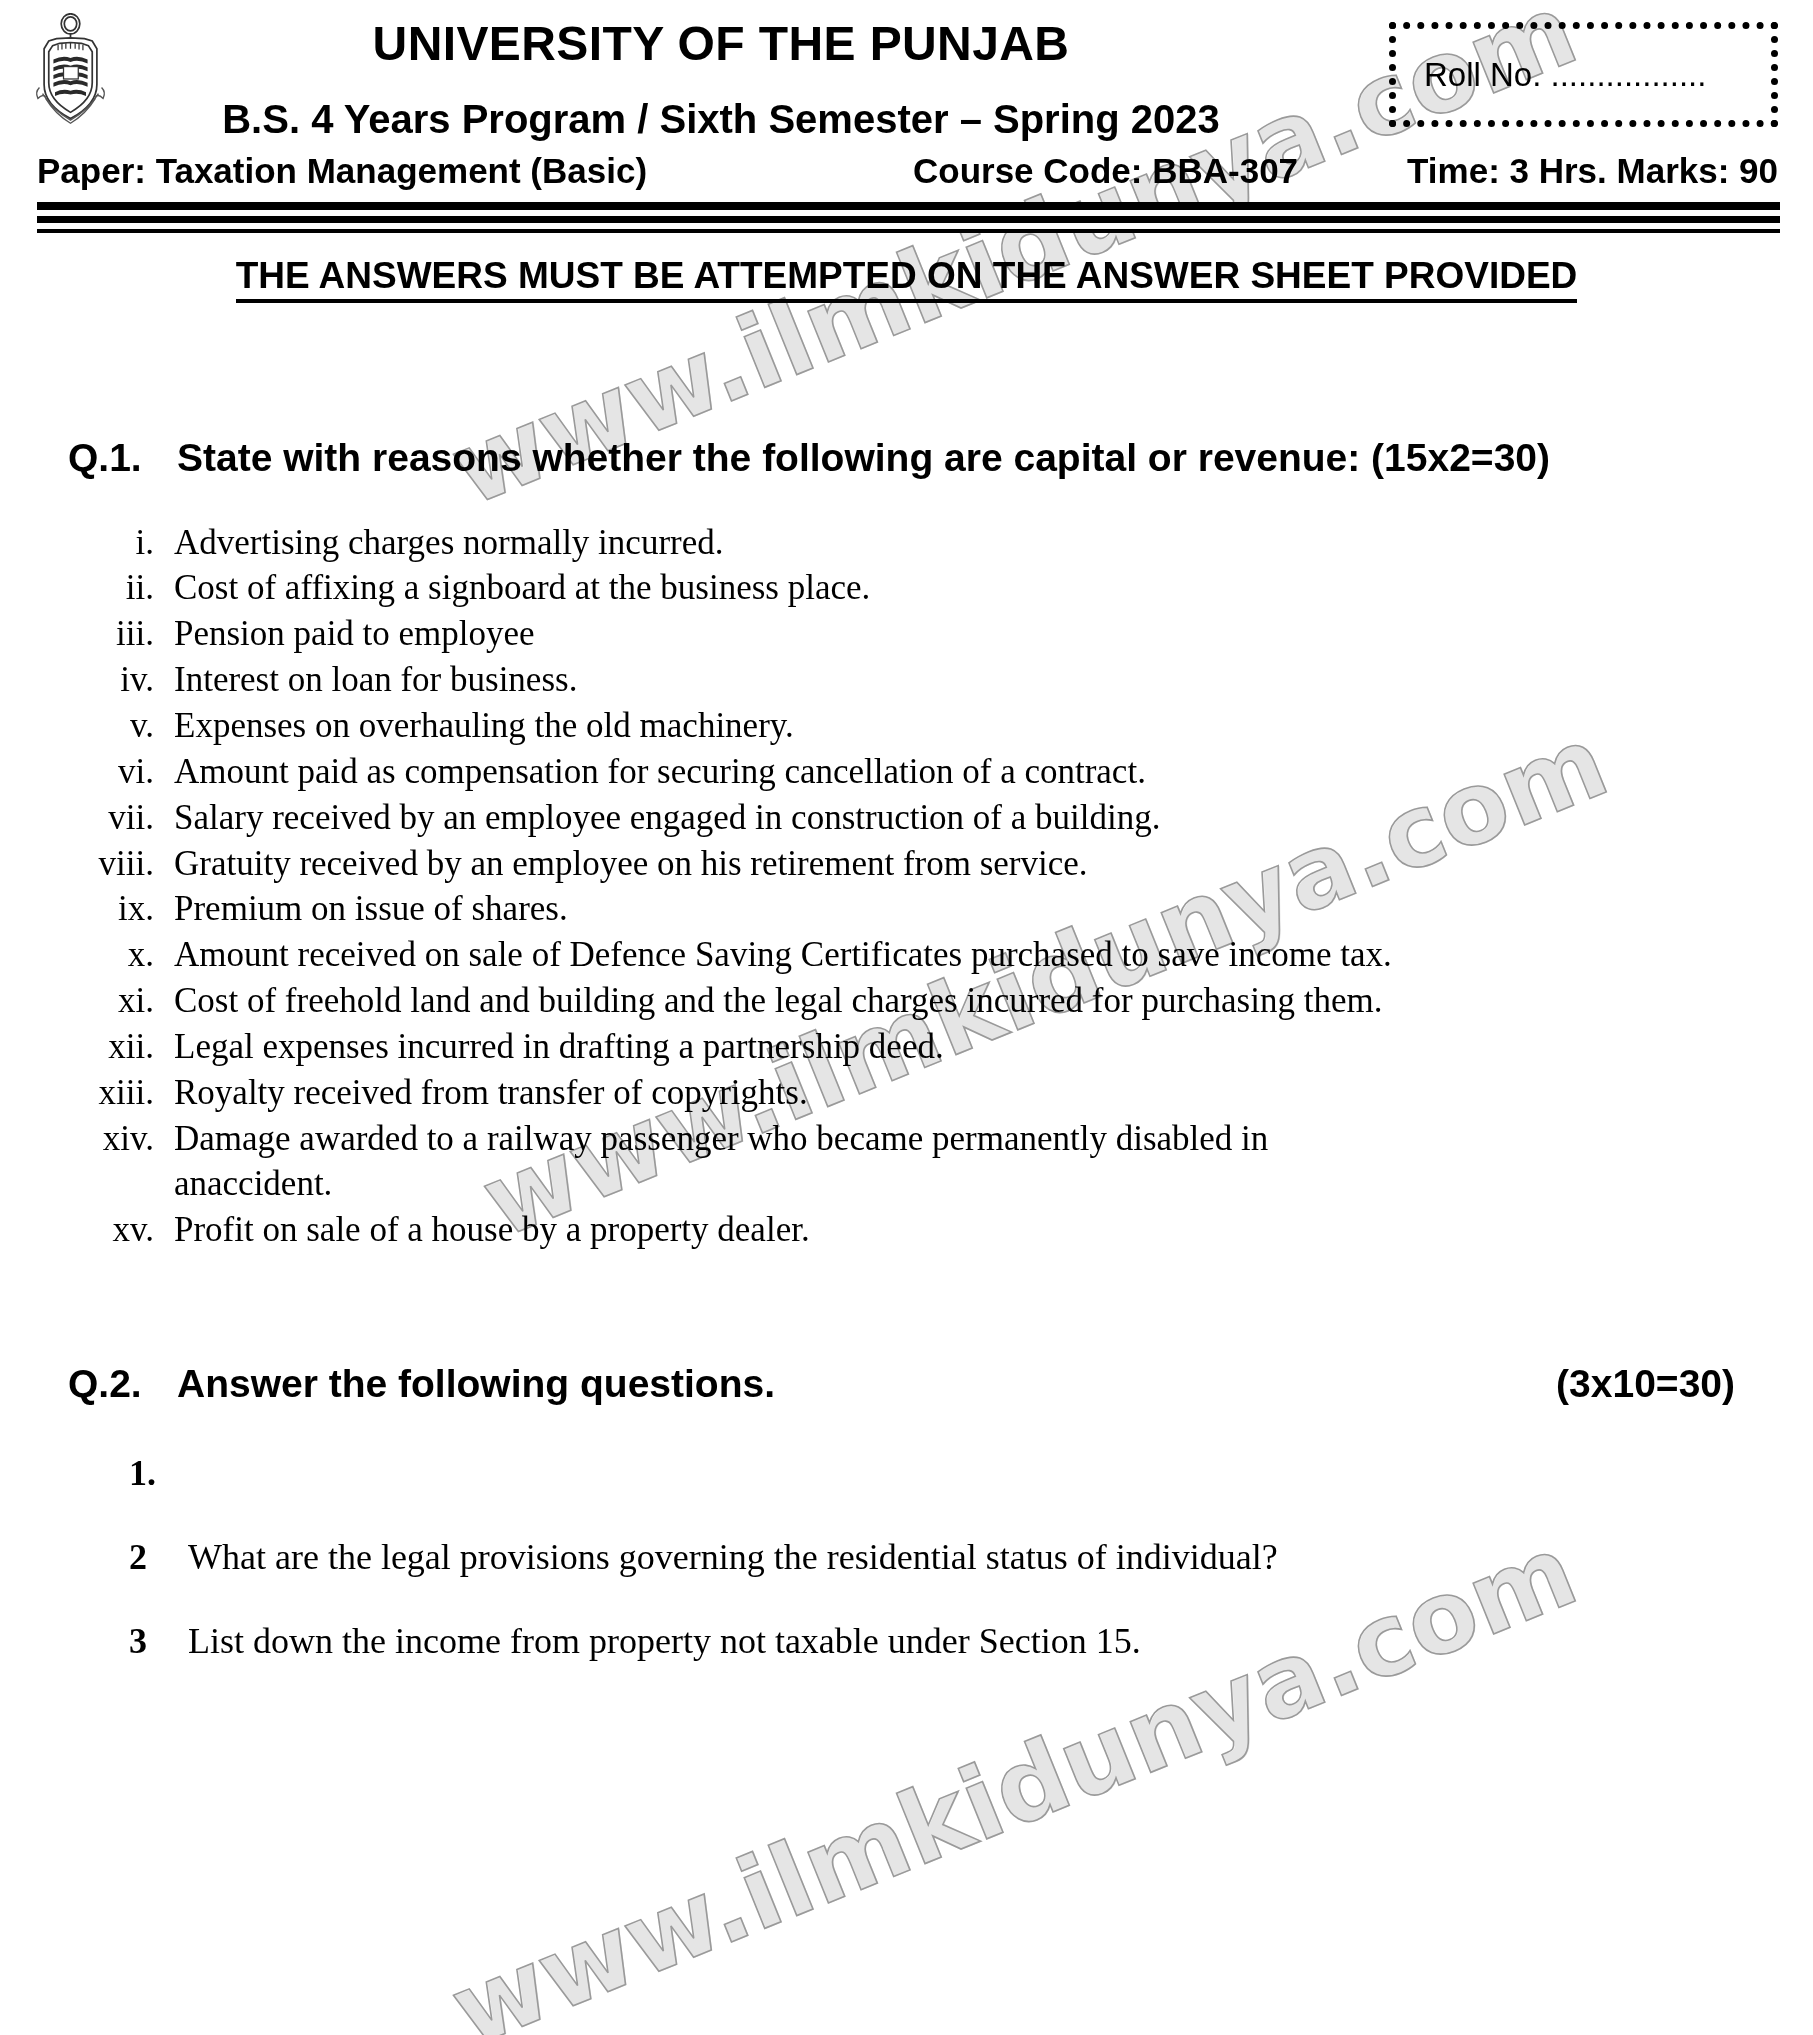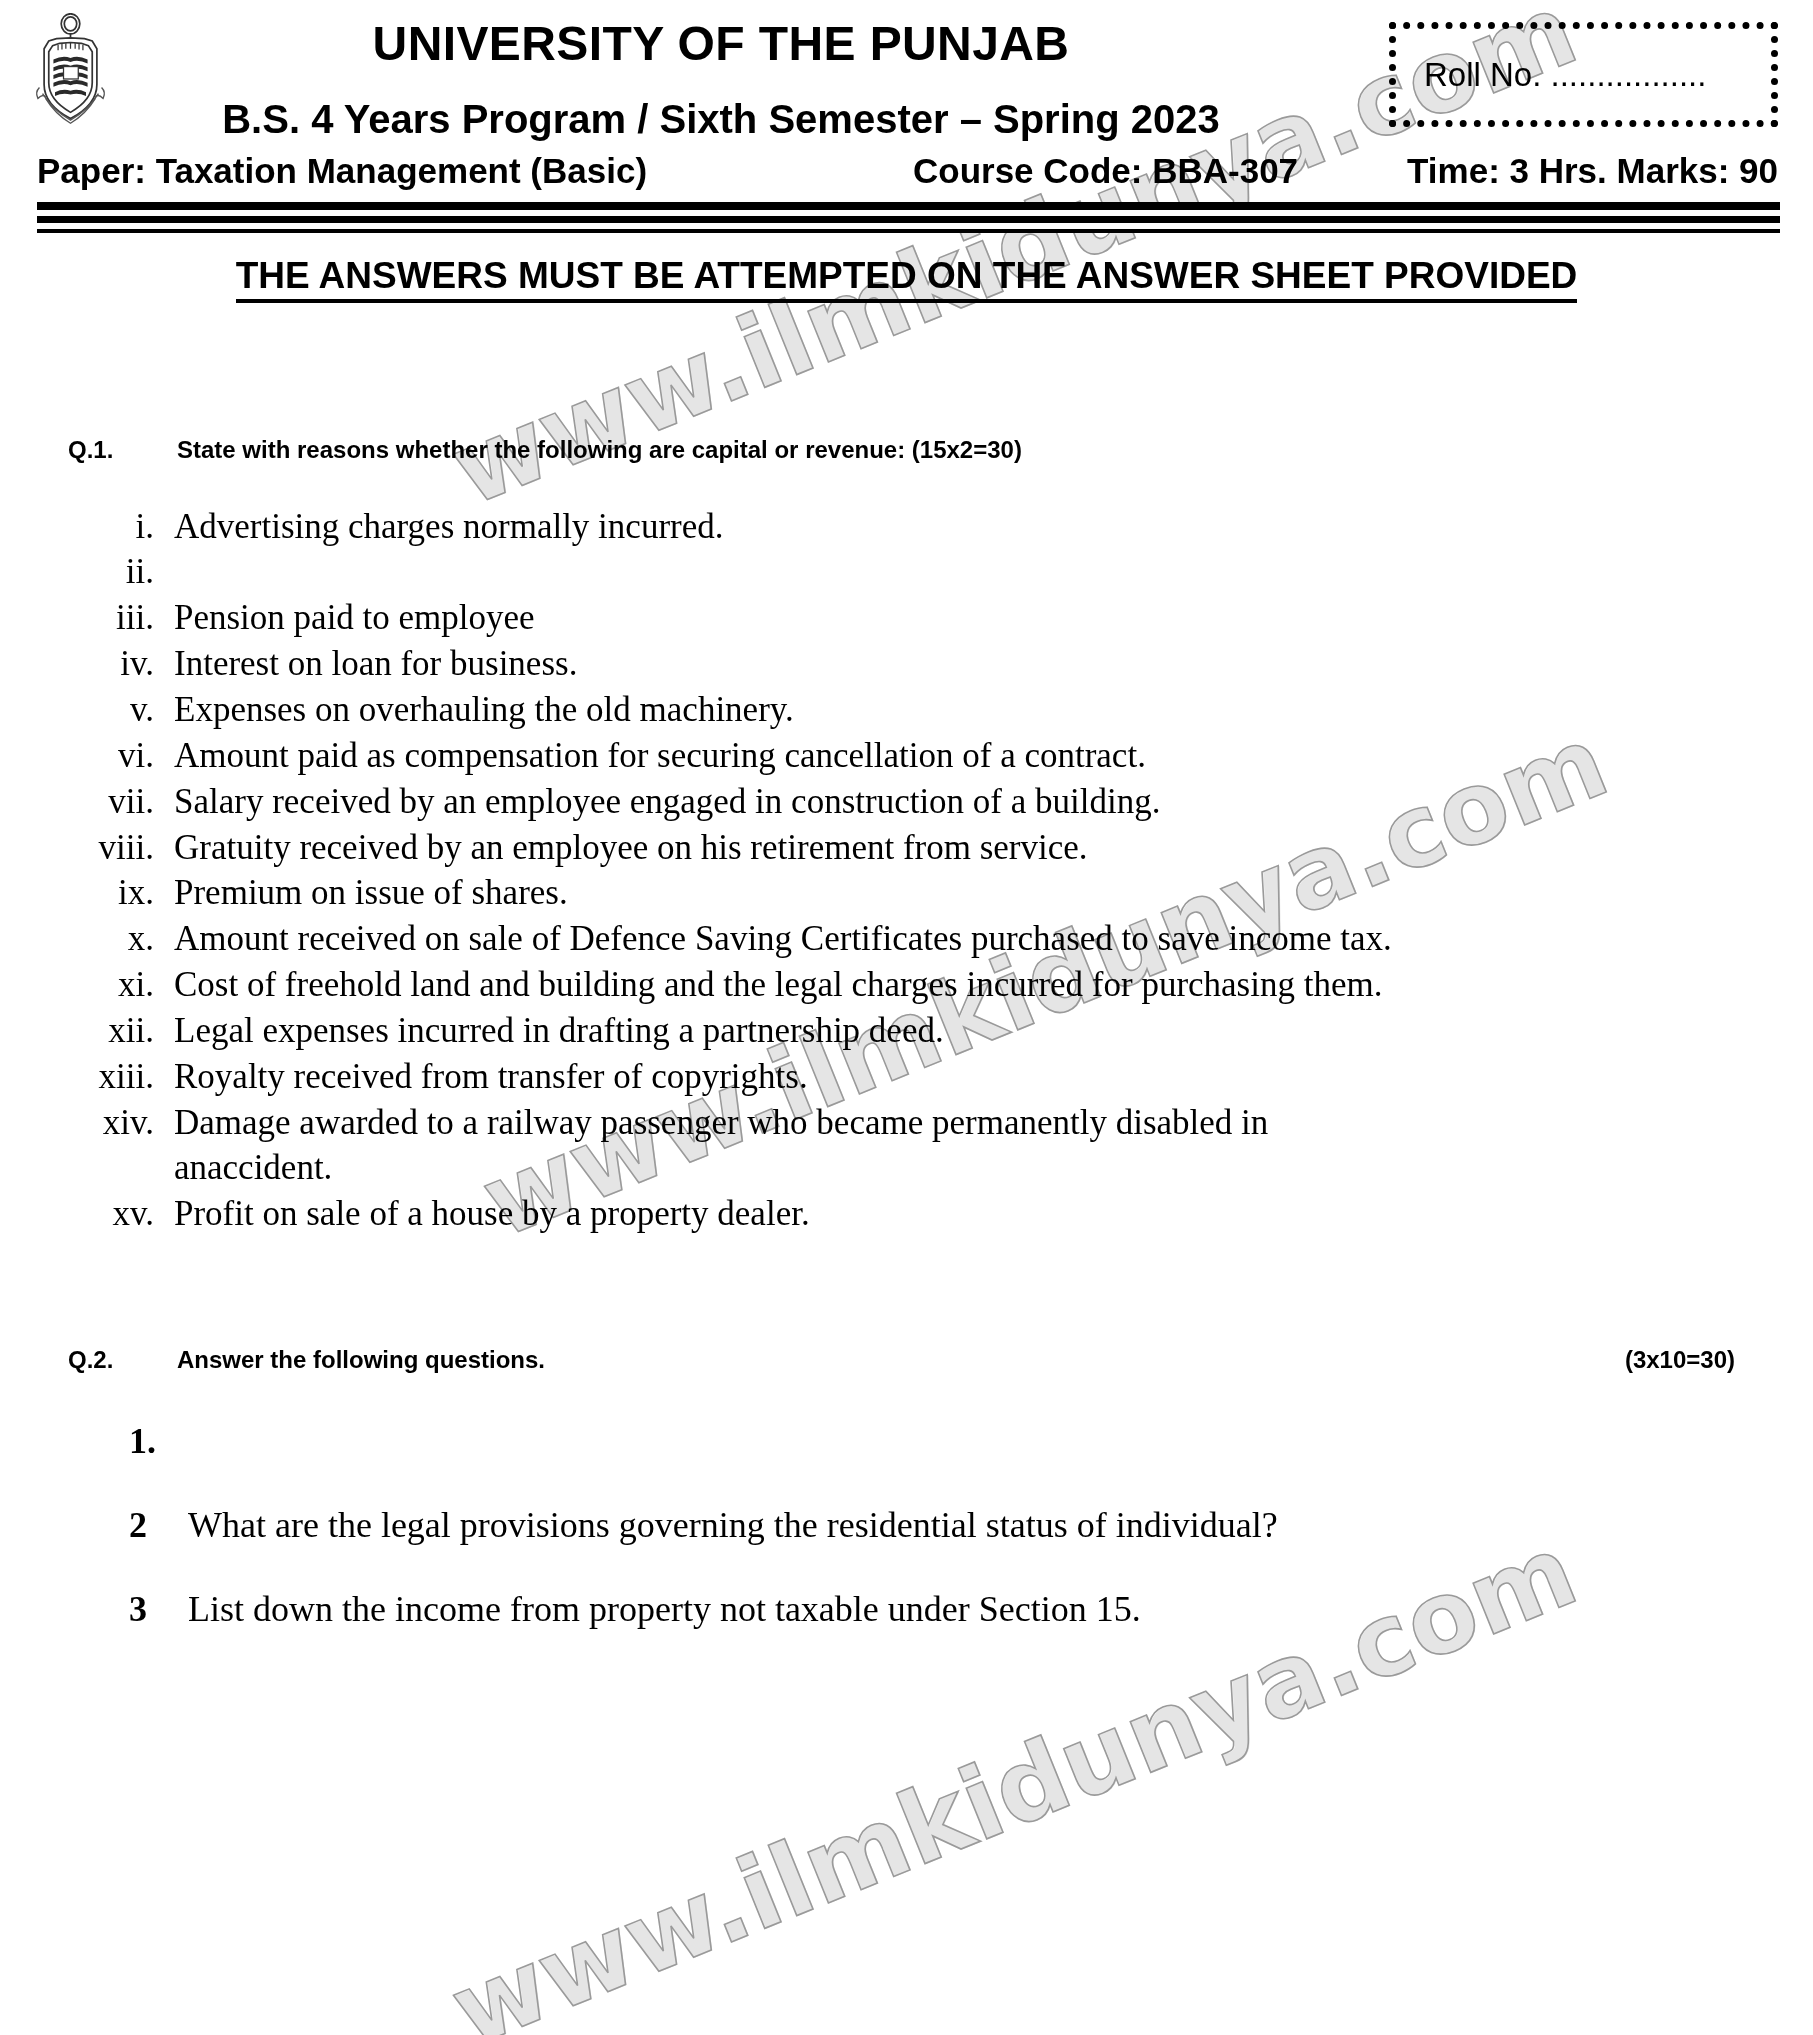--- a/index.html
+++ b/index.html
@@ -148,21 +148,21 @@
   .content {
     position: relative;
     z-index: 10;
     padding: 0 47px 0 68px;
   }
 
   .q-head {
     display: flex;
     font-family: "Liberation Sans", sans-serif;
     font-weight: 700;
-    font-size: 24px;
+    font-size: 39px;
   }
   .q-head .q-num   { flex: 0 0 109px; }
   .q-head .q-text  { flex: 1 1 auto; }
   .q-head .q-marks { flex: 0 0 auto; padding-right: 31px; }
 
   #q1-head { margin-top: 139px; }
   #q2-head { margin-top: 109px; }
 
   
   .roman-list {
@@ -290,20 +290,21 @@
       <div class="q-text">State with reasons whether the following are capital or revenue: (15x2=30)</div>
     </div>
 
     <div class="roman-list">
       <div class="roman-item">
         <div class="rn">i.</div>
         <div class="rt">Advertising charges normally incurred.</div>
       </div>
       <div class="roman-item">
         <div class="rn">ii.</div>
+        <div class="rt">Cost of affixing a signboard at the business place.</div>
       </div>
       <div class="roman-item">
         <div class="rn">iii.</div>
         <div class="rt">Pension paid to employee</div>
       </div>
       <div class="roman-item">
         <div class="rn">iv.</div>
         <div class="rt">Interest on loan for business.</div>
       </div>
       <div class="roman-item">

